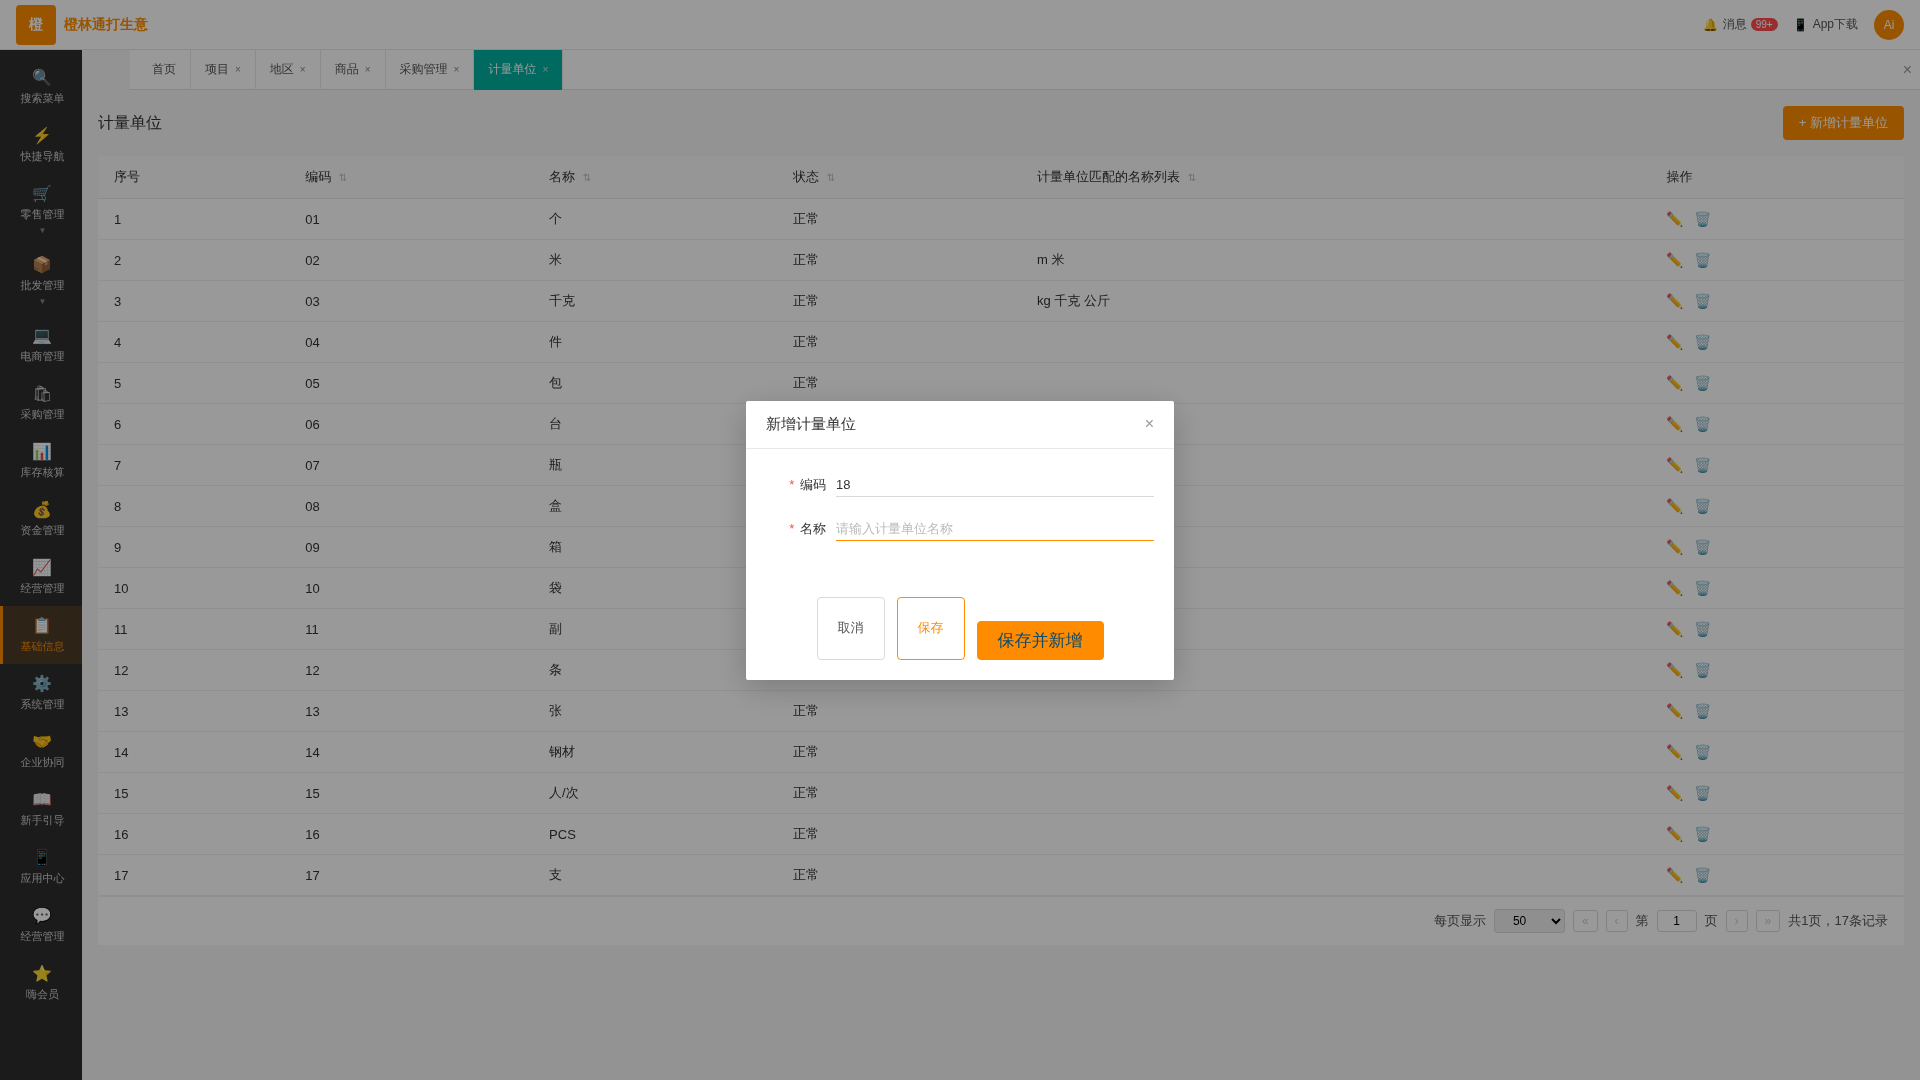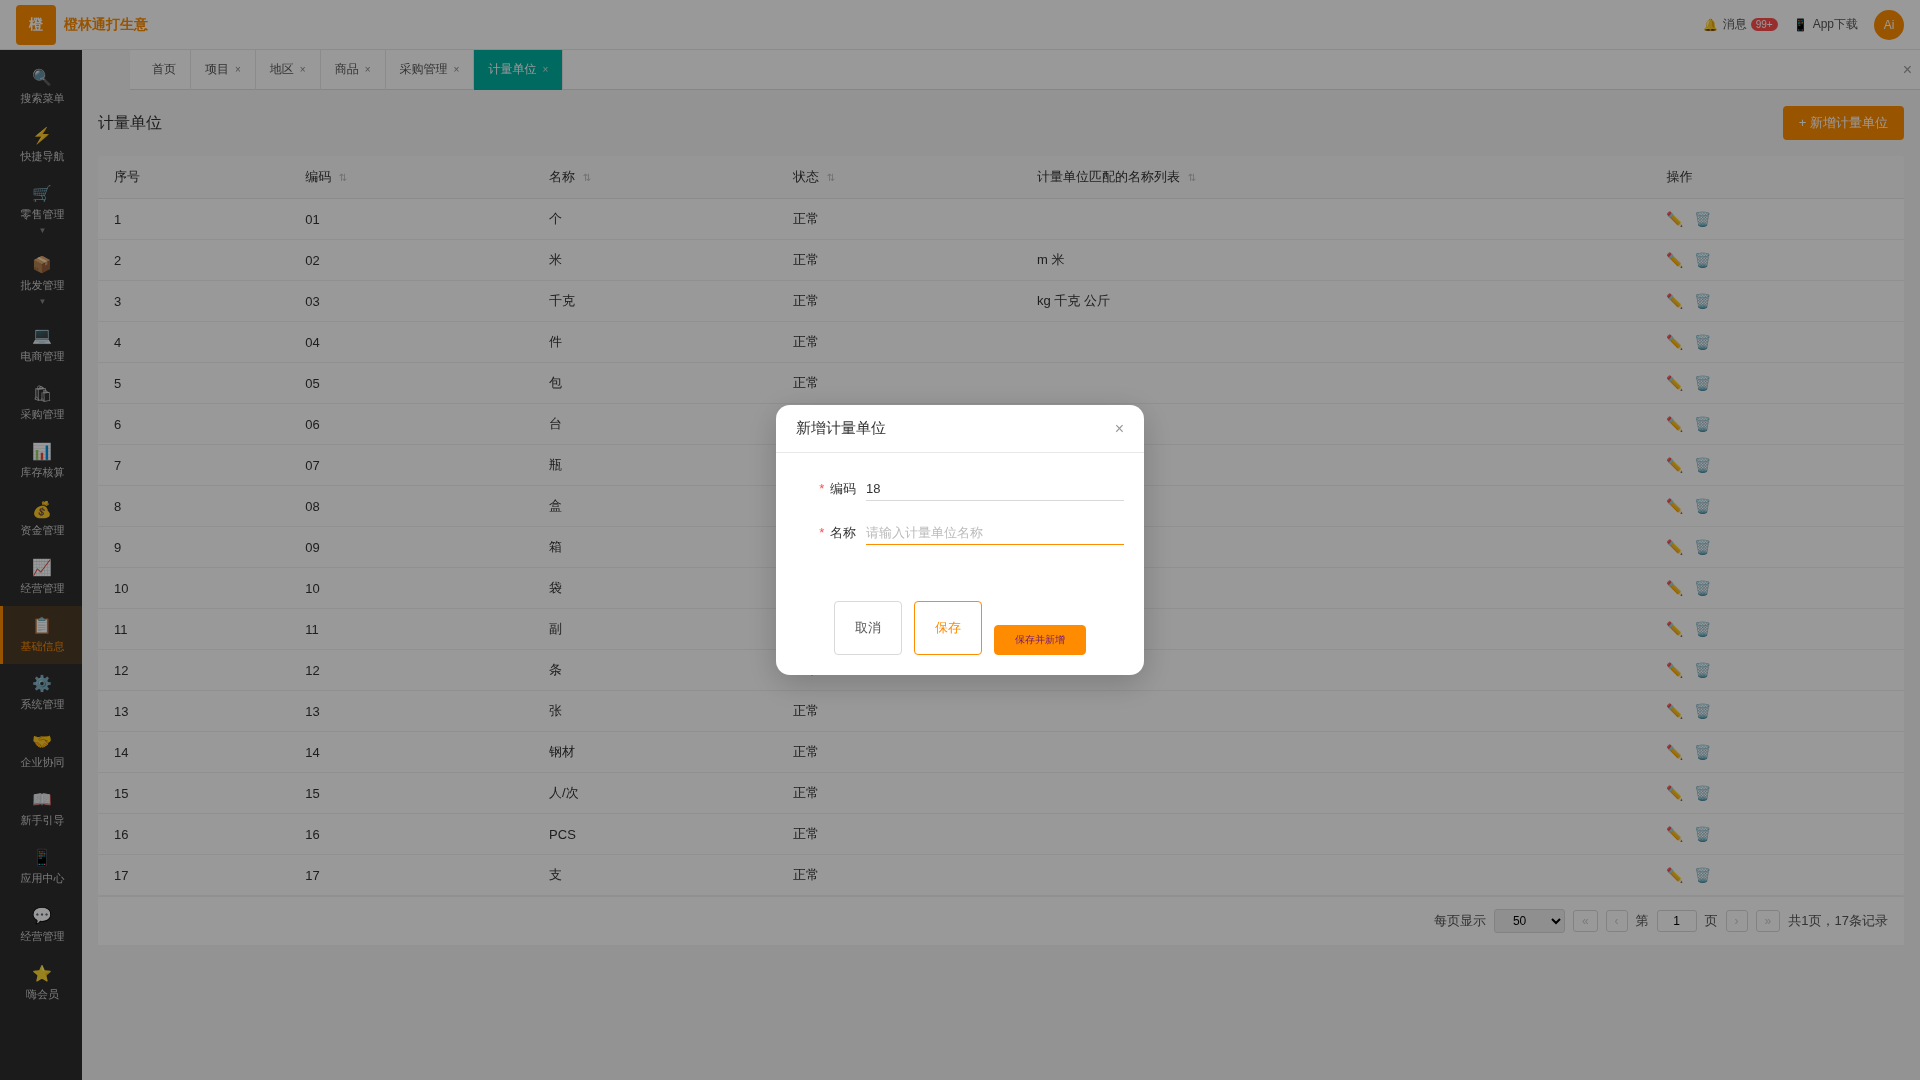--- a/index.html
+++ b/index.html
@@ -57,35 +57,35 @@
 
     
     .pagination-bar { display: flex; align-items: center; justify-content: flex-end; padding: 12px 16px; gap: 8px; font-size: 13px; color: #555; background: #fff; border-top: 1px solid #f0f0f0; }
     .page-size-select { border: 1px solid #d9d9d9; padding: 3px 14px; border-radius: 3px; font-size: 12px; }
     .page-btn { border: 1px solid #d9d9d9; background: #fff; padding: 3px 8px; cursor: pointer; border-radius: 3px; font-size: 12px; color: #555; }
     .page-btn.disabled { color: #ccc; cursor: default; }
     .page-input { border: 1px solid #d9d9d9; padding: 3px 6px; border-radius: 3px; width: 40px; text-align: center; font-size: 12px; }
 
     
     .modal-overlay { position: fixed; top: 0; left: 0; width: 100%; height: 100%; background: rgba(0,0,0,0.4); z-index: 1000; display: flex; align-items: center; justify-content: center; }
-    .modal { background: #fff; border-radius: 14px; width: 368px; box-shadow: 0 8px 32px rgba(0,0,0,0.2); }
+    .modal { background: #fff; border-radius: 2px; width: 428px; box-shadow: 0 8px 32px rgba(0,0,0,0.2); }
     .modal-header { display: flex; align-items: center; justify-content: space-between; padding: 14px 20px; border-bottom: 1px solid #e8e8e8; }
     .modal-title { font-size: 15px; color: #333; font-weight: 500; }
     .modal-close { cursor: pointer; color: #999; font-size: 16px; }
     .modal-body { padding: 24px 20px; }
     .form-item { display: flex; align-items: center; margin-bottom: 20px; }
     .form-label { width: 60px; text-align: right; margin-right: 10px; font-size: 13px; color: #333; }
     .required-mark { color: #ff4d4f; margin-right: 2px; }
     .form-input { flex: 1; border: none; border-bottom: 1px solid #d9d9d9; padding: 4px 0; font-size: 13px; outline: none; color: #333; }
     .form-input.name-input { border-bottom: 1px solid #ff8c00; }
     .form-input::placeholder { color: #bbb; }
     .modal-footer { display: flex; justify-content: center; gap: 12px; padding: 12px 20px 20px; }
     .btn-cancel { border: 1px solid #d9d9d9; background: #fff; color: #555; padding: 7px 20px; border-radius: 4px; cursor: pointer; font-size: 13px; }
     .btn-save { background: #fff; border: 1px solid #ff8c00; color: #ff8c00; padding: 7px 20px; border-radius: 4px; cursor: pointer; font-size: 13px; }
-    .btn-save-add { background: #ff8c00; border: 1px solid #ff8c00; color: #701a75; padding: 7px 20px; border-radius: 4px; cursor: pointer; font-size: 10px; margin-top: 24px; }
+    .btn-save-add { background: #ff8c00; border: 1px solid #ff8c00; color: #0c4a6e; padding: 7px 20px; border-radius: 4px; cursor: pointer; font-size: 17px; margin-top: 24px; }
   </style>
 </head>
 <body>
 
 <div class="app-container">
 
   <div class="header">
     <div class="header-left">
       <div class="logo">
         <div class="logo-icon">橙</div>

